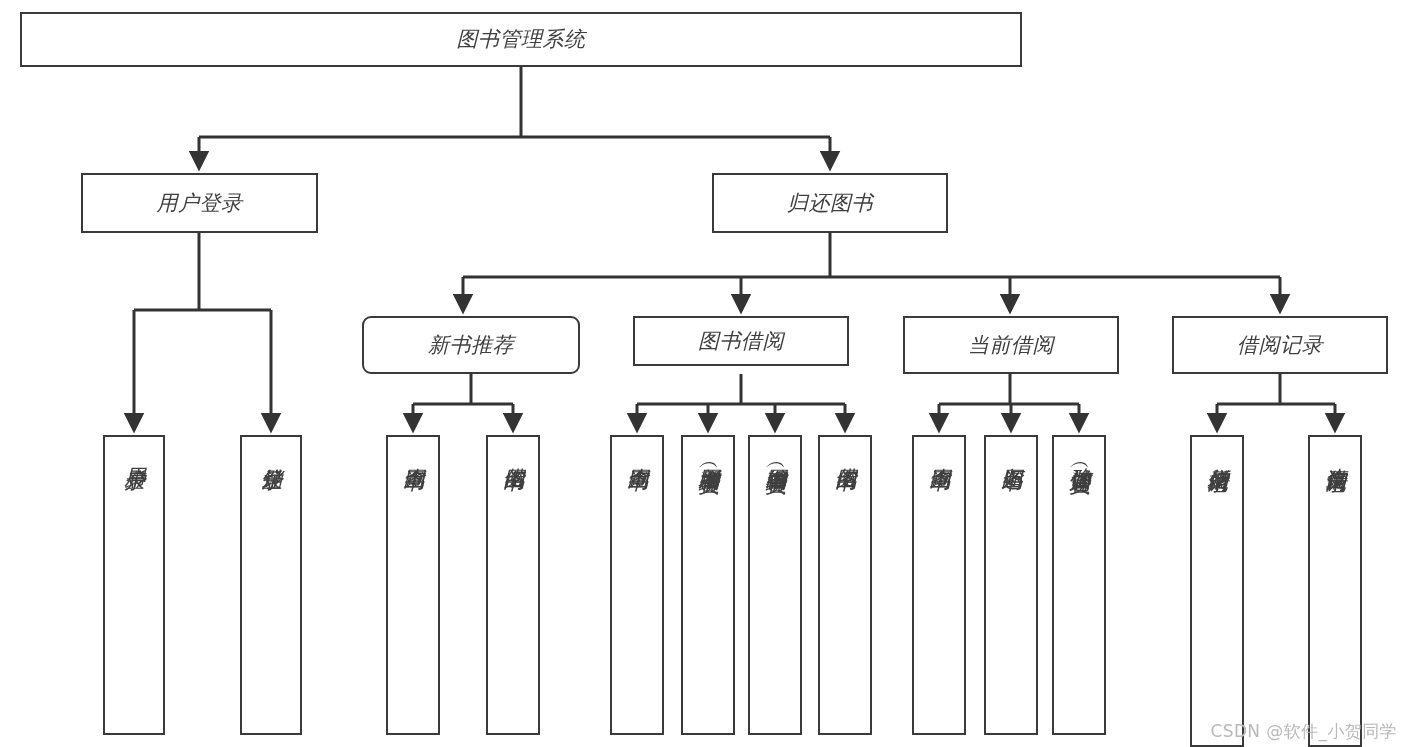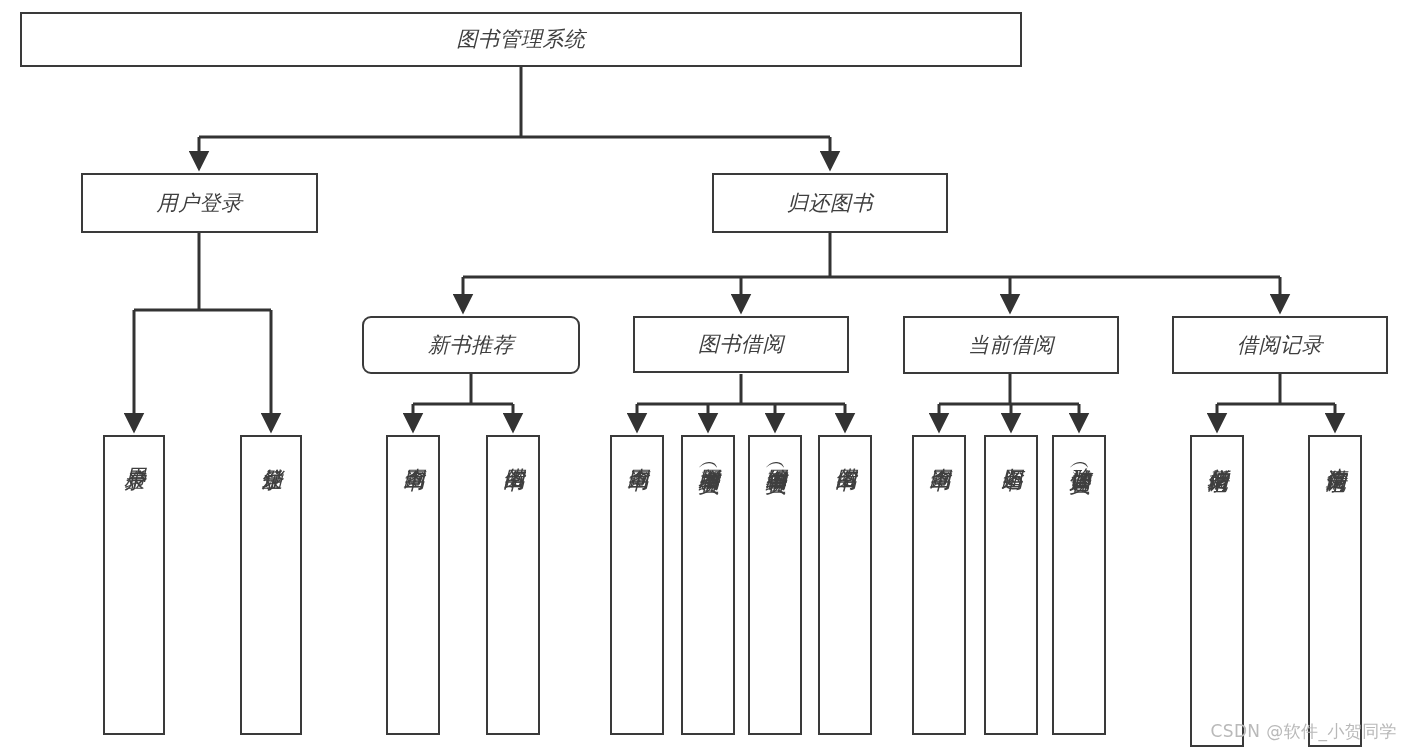--- a/index.html
+++ b/index.html
@@ -138,21 +138,21 @@
   <div class="node horiz" style="left:81px; top:173px; width:237px; height:60px;">
     <span class="node-label">用户登录</span>
   </div>
   <div class="node horiz" style="left:712px; top:173px; width:236px; height:60px;">
     <span class="node-label">归还图书</span>
   </div>
 
   <div class="node horiz" style="left:362px; top:316px; width:218px; height:58px;border-radius:9px;">
     <span class="node-label">新书推荐</span>
   </div>
-  <div class="node horiz" style="left:633px; top:316px; width:216px; height:57px;">
+  <div class="node horiz" style="left:633px; top:316px; width:216px; height:50px;">
     <span class="node-label">图书借阅</span>
   </div>
   <div class="node horiz" style="left:1172px; top:316px; width:216px; height:58px;">
     <span class="node-label">借阅记录</span>
   </div>
   <div class="node horiz" style="left:903px; top:316px; width:216px; height:58px;">
     <span class="node-label">当前借阅</span>
   </div>
 
   <div class="node vert" style="left:103px; top:435px; width:62px; height:300px;">

